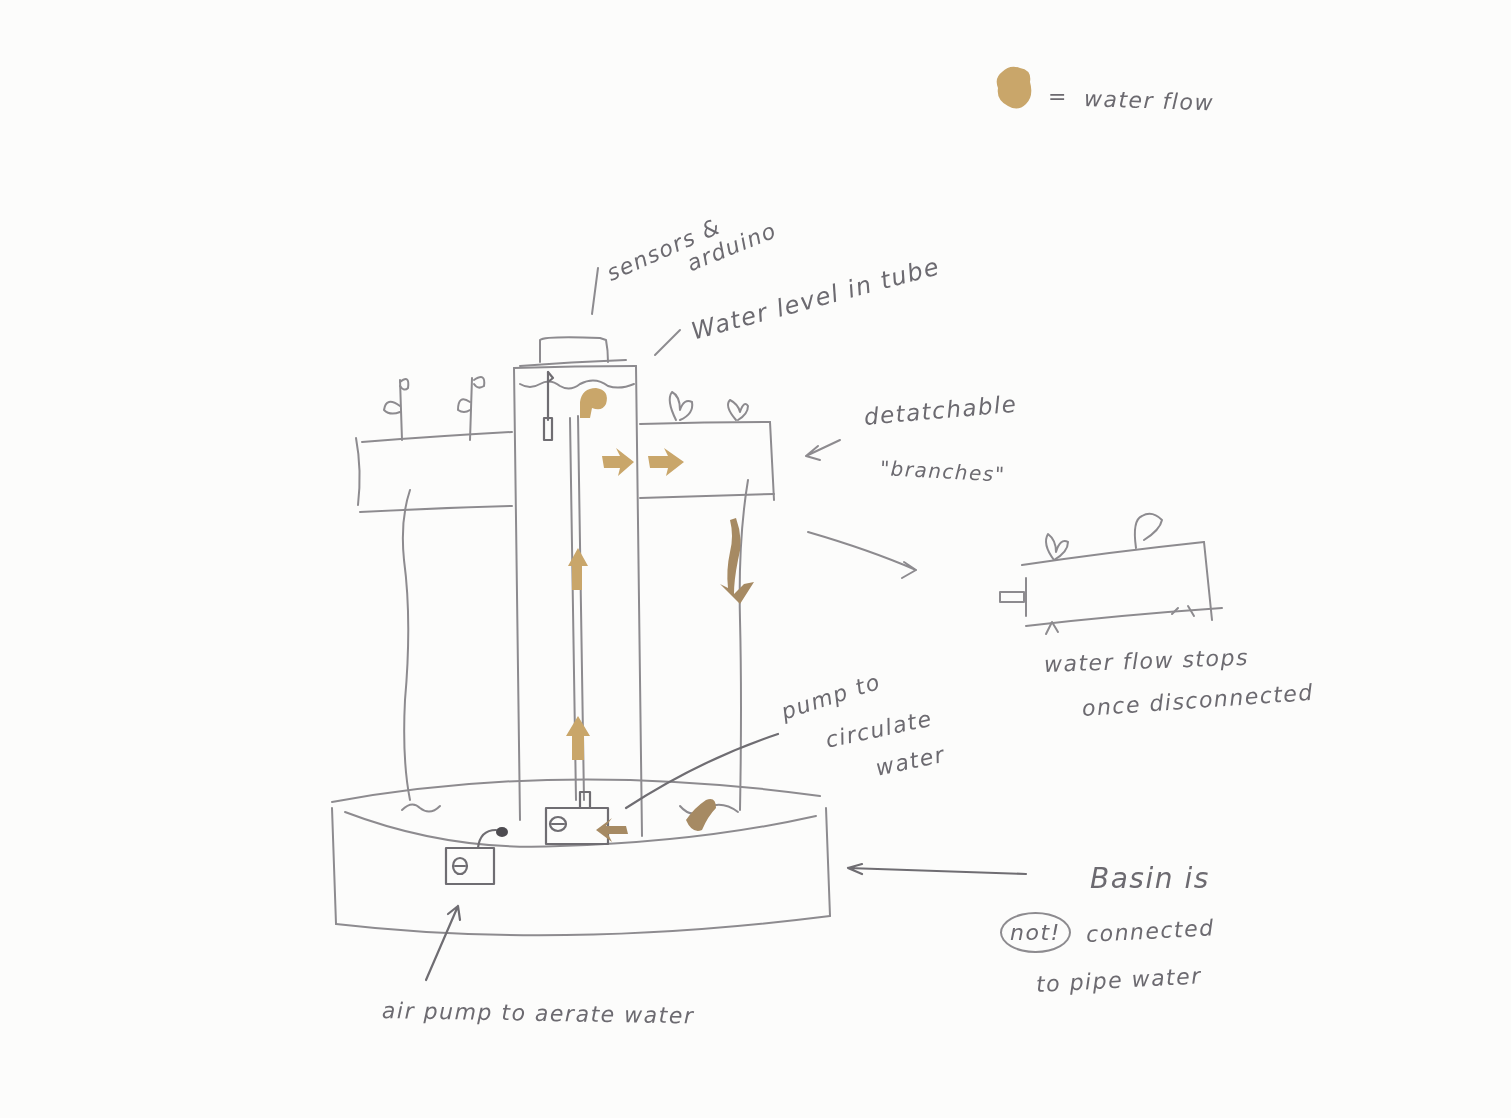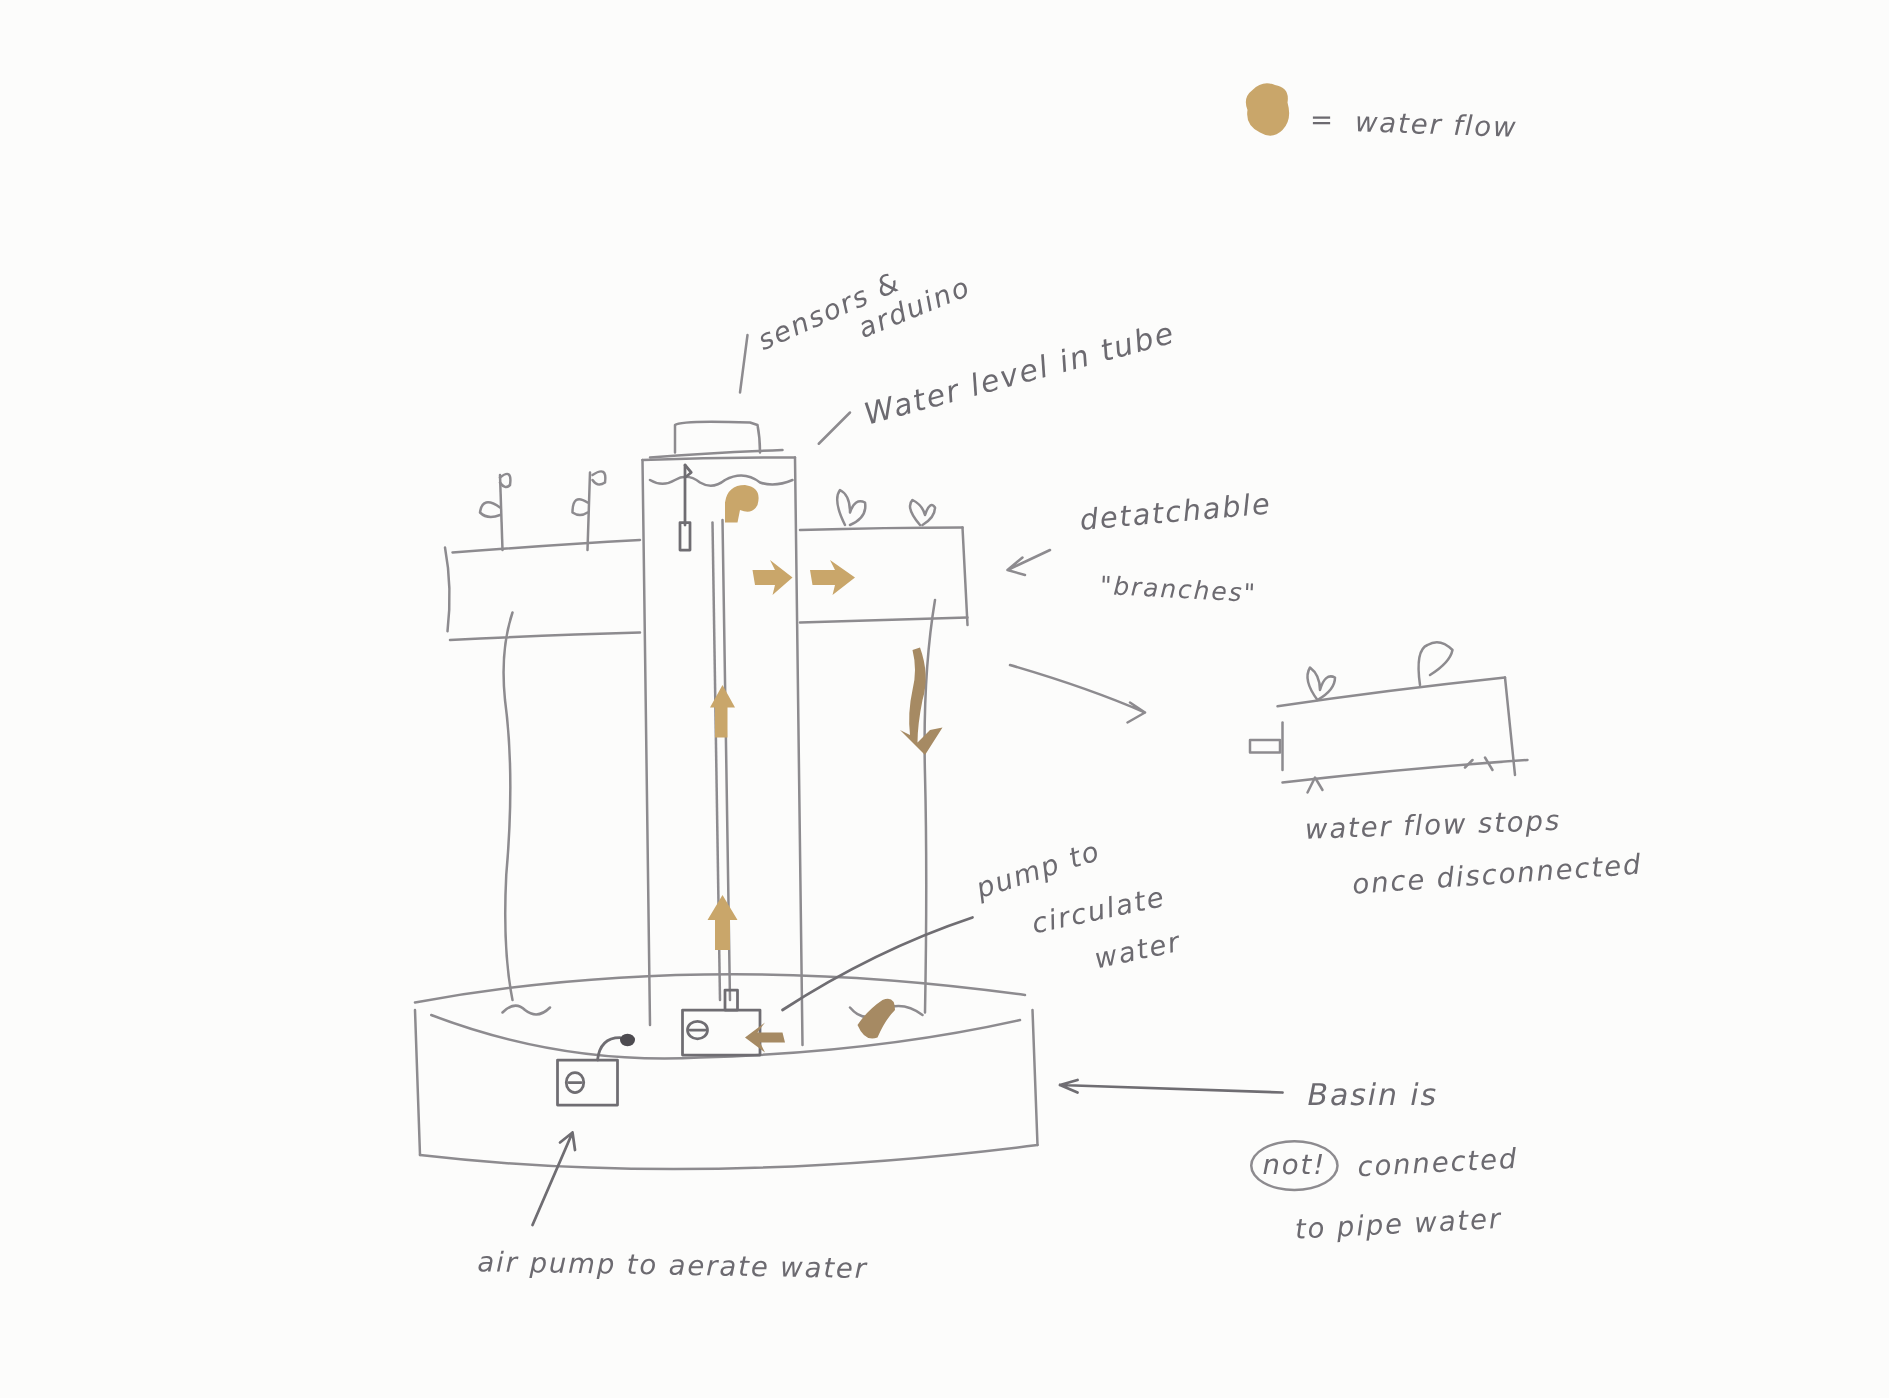--- a/index.html
+++ b/index.html
@@ -177,20 +177,20 @@
 <div class="label" style="left:864px; top:404px; transform: rotate(-5deg); font-size:23px;">detatchable</div>
 <div class="label" style="left:880px; top:456px; transform: rotate(3deg); font-size:20px;">"branches"</div>
 
 <div class="label" style="left:1044px; top:652px; transform: rotate(-2deg);">water flow stops</div>
 <div class="label" style="left:1082px; top:696px; transform: rotate(-4deg);">once disconnected</div>
 
 <div class="label" style="left:782px; top:700px; transform: rotate(-18deg);">pump to</div>
 <div class="label" style="left:826px; top:728px; transform: rotate(-12deg);">circulate</div>
 <div class="label" style="left:876px; top:756px; transform: rotate(-12deg);">water</div>
 
-<div class="label" style="left:1046px; top:862px; font-size:24px;font-style:italic;">Basin is</div>
+<div class="label" style="left:1090px; top:862px; font-size:28px;font-style:italic;">Basin is</div>
 <div class="label" style="left:1000px; top:912px;">
   <span class="circle-note">not!</span>
 </div>
 <div class="label" style="left:1086px; top:922px; transform: rotate(-3deg);">connected</div>
 <div class="label" style="left:1036px; top:972px; transform: rotate(-3deg);">to pipe water</div>
 
 <div class="label" style="left:382px; top:998px; transform: rotate(1deg);">air pump to aerate water</div>
 
 </body></html>

